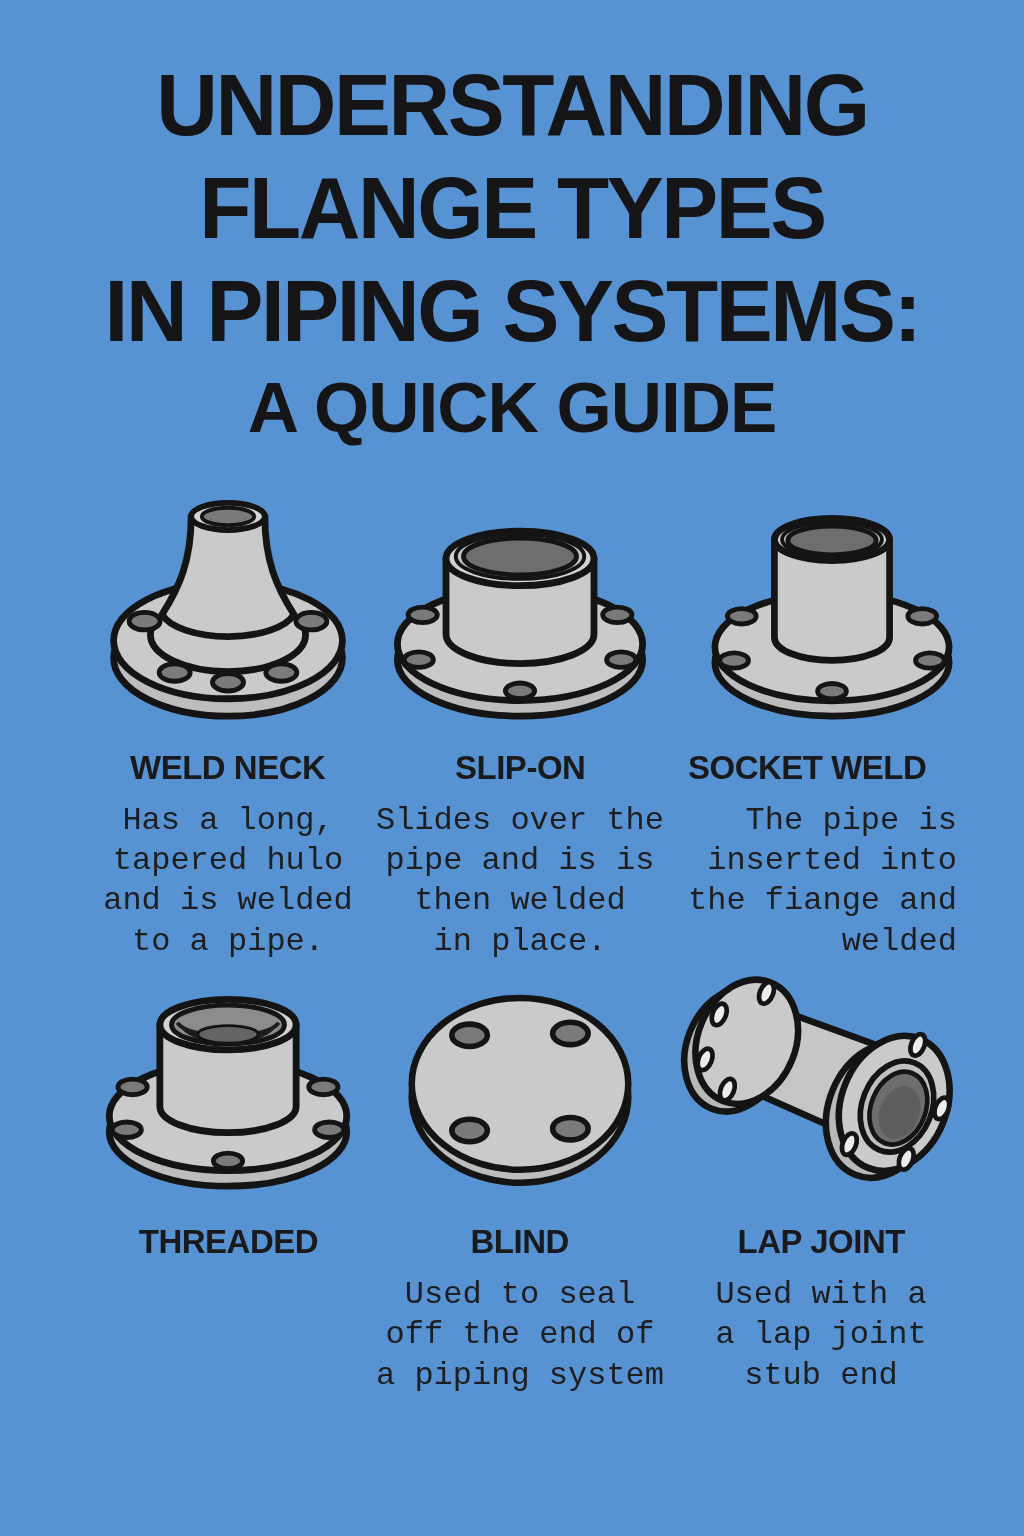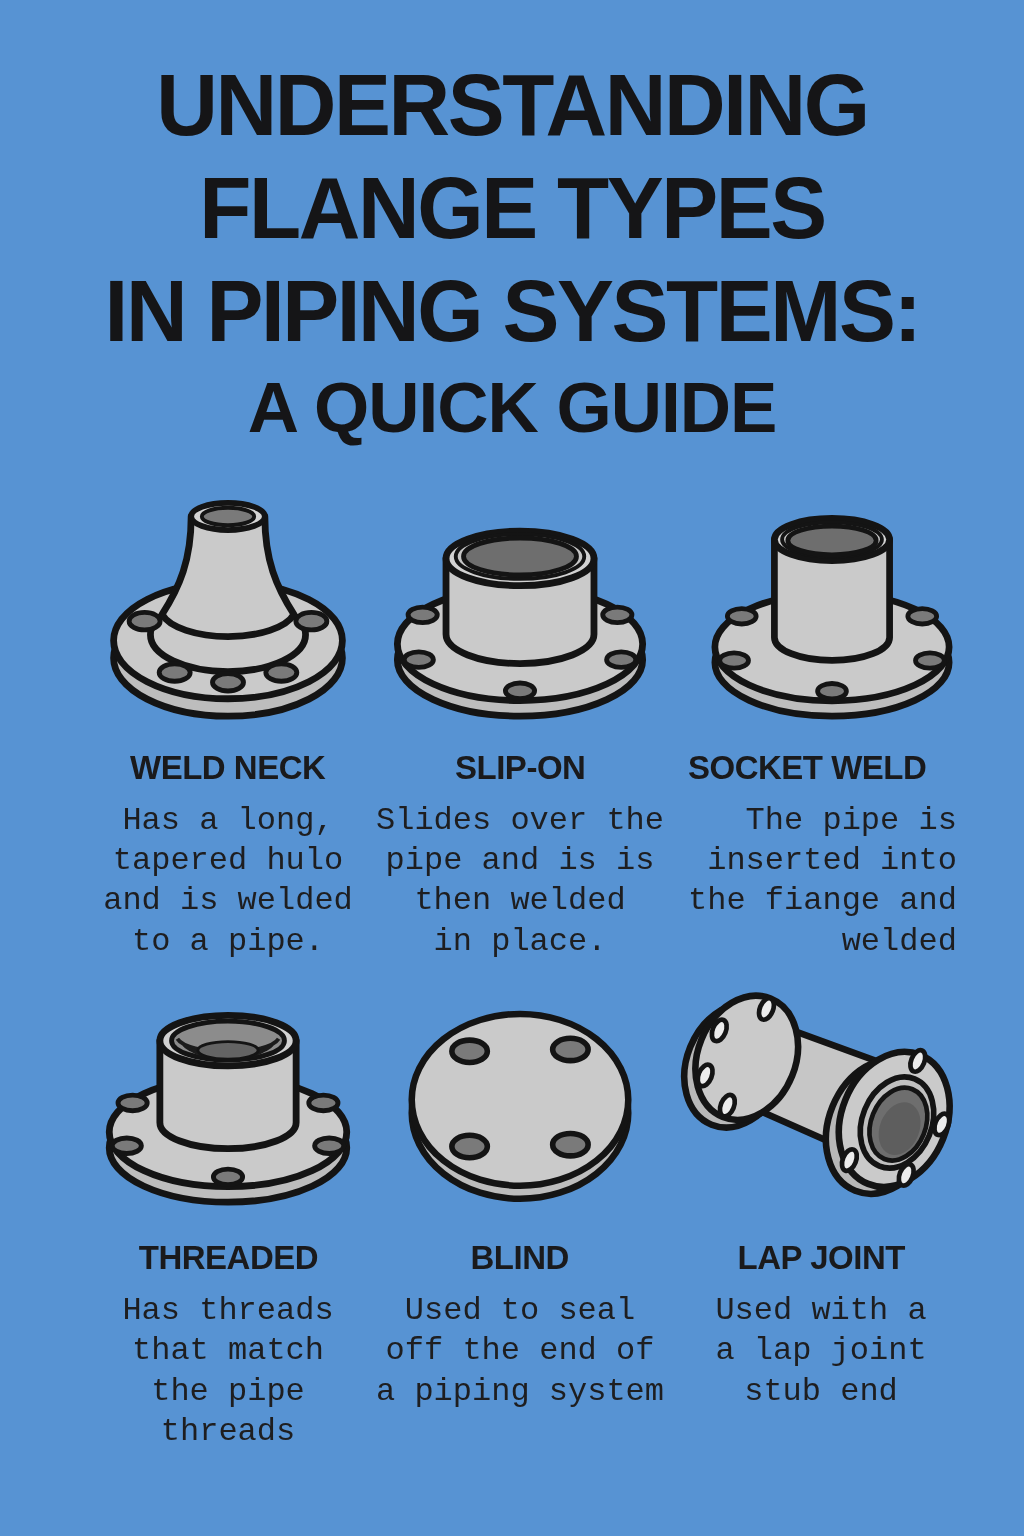--- a/index.html
+++ b/index.html
@@ -31,21 +31,21 @@
     font-size: 71px;
     font-weight: 700;
     letter-spacing: -1px;
     color: #151517;
   }
   .grid {
     margin: 22px 0 0 82px;
     width: 884px;
     display: grid;
     grid-template-columns: repeat(3, 1fr);
-    row-gap: 22px;
+    row-gap: 6px;
   }
   .cell {
     display: flex;
     flex-direction: column;
     align-items: center;
     text-align: center;
   }
   .cell.align-left {
     align-items: flex-start;
     text-align: right;
@@ -174,23 +174,20 @@
           <path d="M 80 54 L 80 138 A 70 27 0 0 0 220 138 L 220 54 Z" fill="#cacaca" stroke="#141414" stroke-width="7" stroke-linejoin="round"></path>
           <ellipse cx="150" cy="54" rx="70" ry="26" fill="#d2d2d2" stroke="#141414" stroke-width="7"></ellipse>
           <ellipse cx="150" cy="54" rx="58" ry="20" fill="#8c8c8c" stroke="#141414" stroke-width="5"></ellipse>
           <path d="M 98 52 A 53 17 0 0 0 202 52" fill="none" stroke="#1c1c1c" stroke-width="4"></path>
           <path d="M 105 58 A 46 14 0 0 0 195 58" fill="none" stroke="#1c1c1c" stroke-width="4"></path>
           <path d="M 113 63 A 38 11 0 0 0 187 63" fill="none" stroke="#1c1c1c" stroke-width="4"></path>
           <ellipse cx="150" cy="64" rx="31" ry="9" fill="#646464" stroke="#141414" stroke-width="3"></ellipse>
         </svg>
       </div>
       <div class="flange-name">THREADED</div>
-      <div class="flange-desc">Has threads
-that match
-the pipe threads</div>
     </div>
 
     <div class="cell row2">
       <div class="figure">
         <svg width="280" height="215" viewBox="0 0 300 230">
           <ellipse cx="150" cy="124" rx="116" ry="92" fill="#bdbdbd" stroke="#141414" stroke-width="7"></ellipse>
           <ellipse cx="150" cy="110" rx="116" ry="92" fill="#cacaca" stroke="#141414" stroke-width="7"></ellipse>
           <ellipse cx="96" cy="58" rx="19" ry="12" fill="#7a7a7a" stroke="#141414" stroke-width="6"></ellipse>
           <ellipse cx="204" cy="56" rx="19" ry="12" fill="#7a7a7a" stroke="#141414" stroke-width="6"></ellipse>
           <ellipse cx="96" cy="160" rx="19" ry="12" fill="#7a7a7a" stroke="#141414" stroke-width="6"></ellipse>

